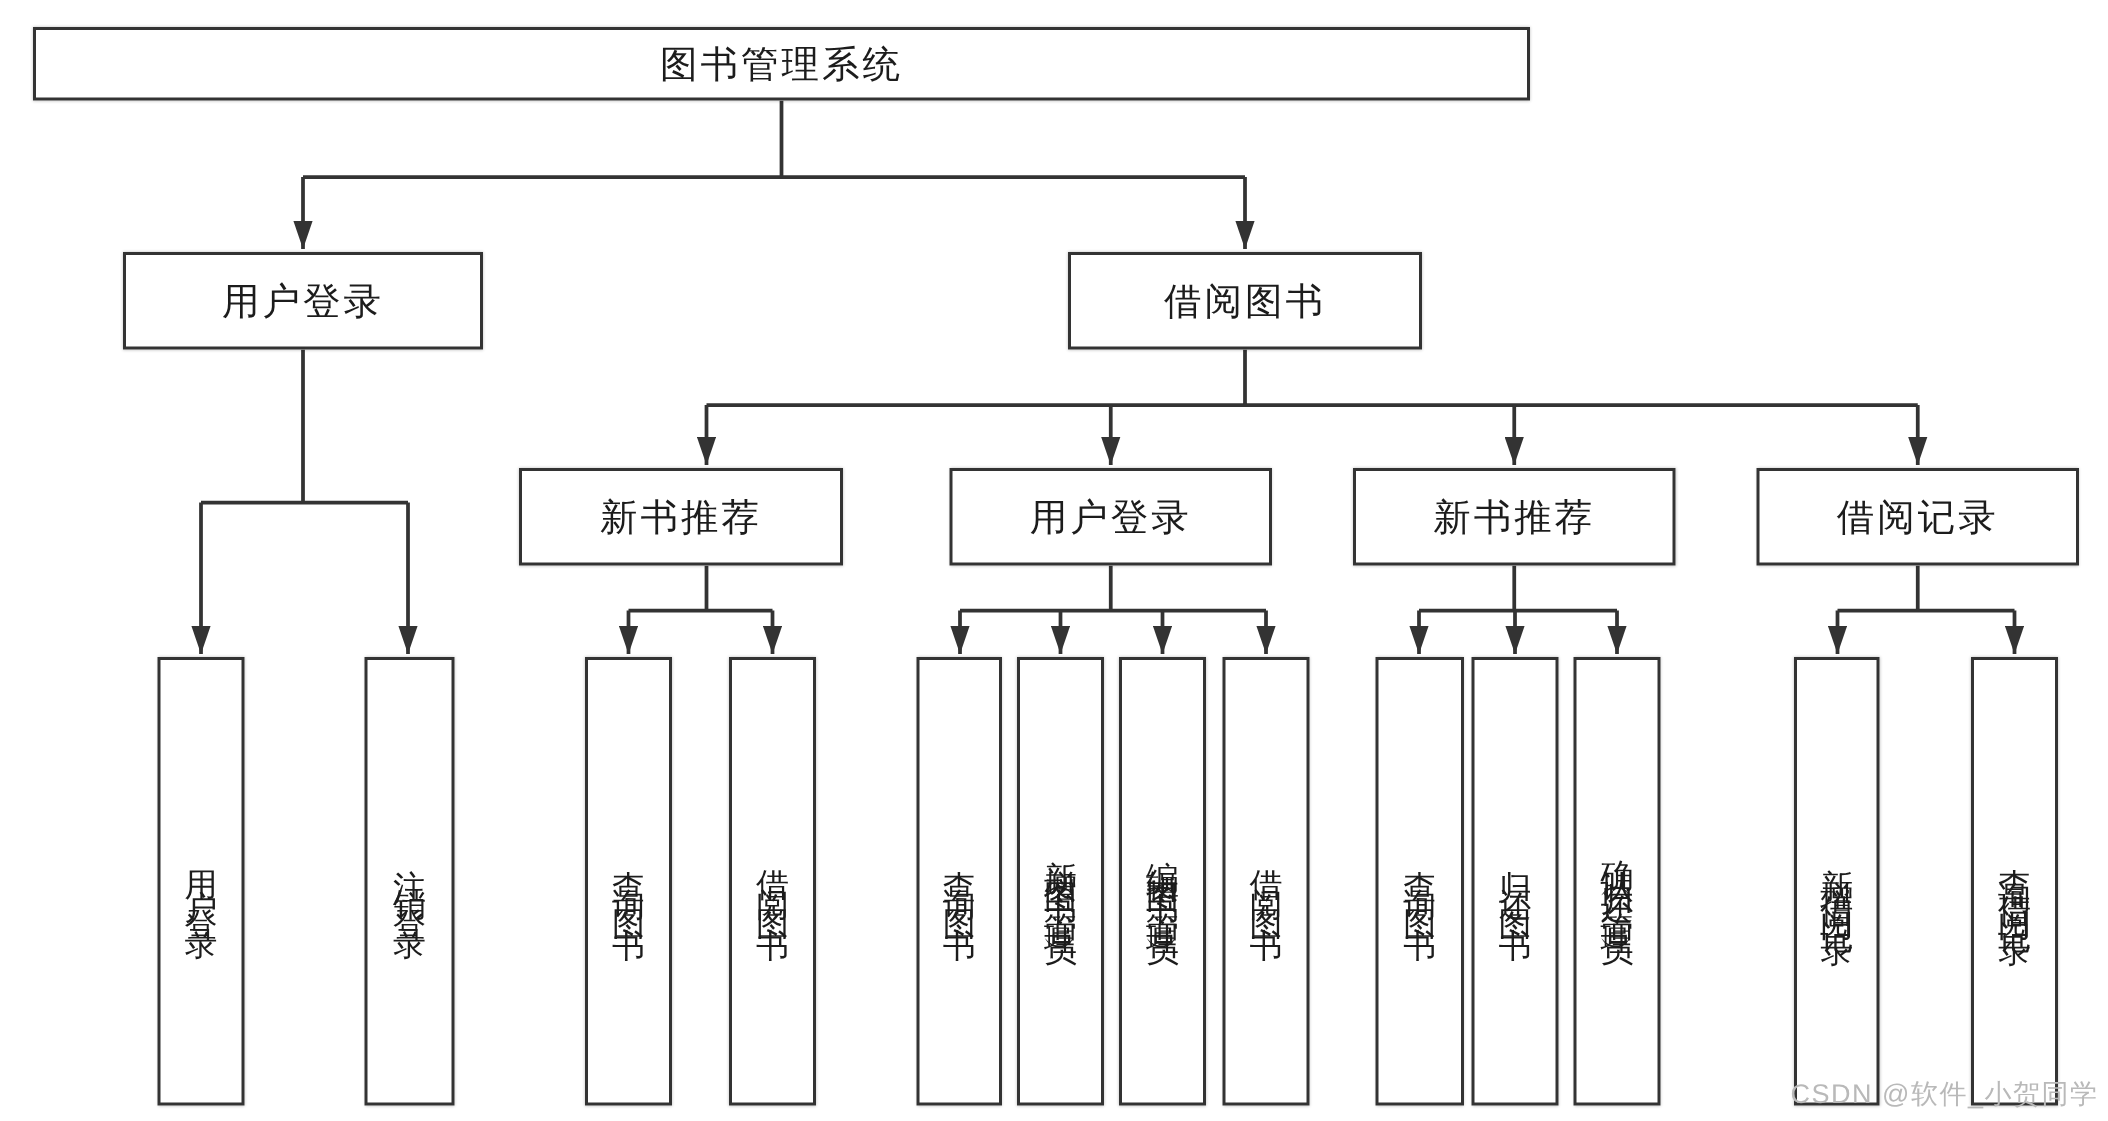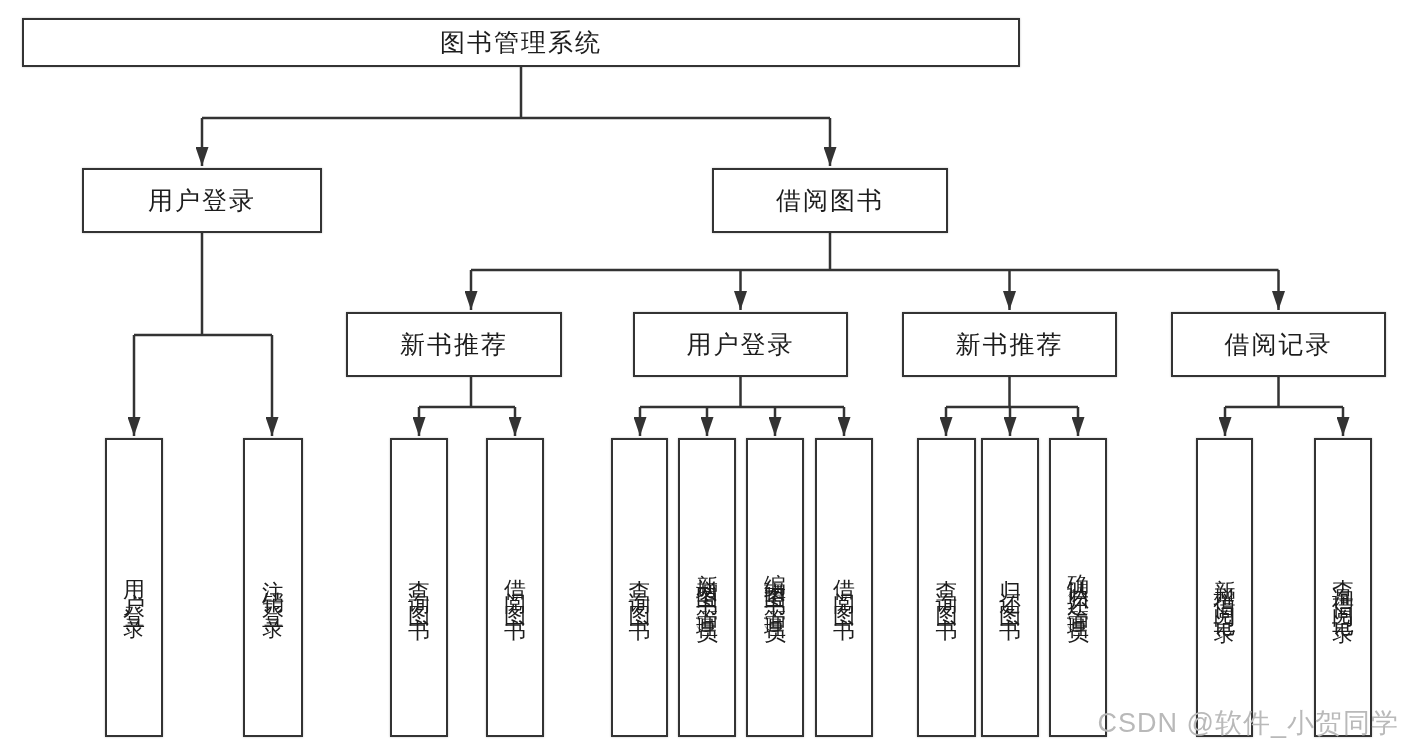--- a/index.html
+++ b/index.html
@@ -44,21 +44,21 @@
     letter-spacing:7px;
     line-height:1;
     white-space:nowrap;
   }
   .leaf .lbl.ls-short{letter-spacing:13px;}
   .leaf .lbl.ls-mid{letter-spacing:9px;}
   .watermark{
     position:absolute;
     right:6px;
     bottom:6px;
-    font-size:27px;
+    font-size:18px;
     color:var(--watermark);
     letter-spacing:1px;
     white-space:nowrap;
   }
 </style>
 </head>
 <body>
 
 <div class="stage">
 

